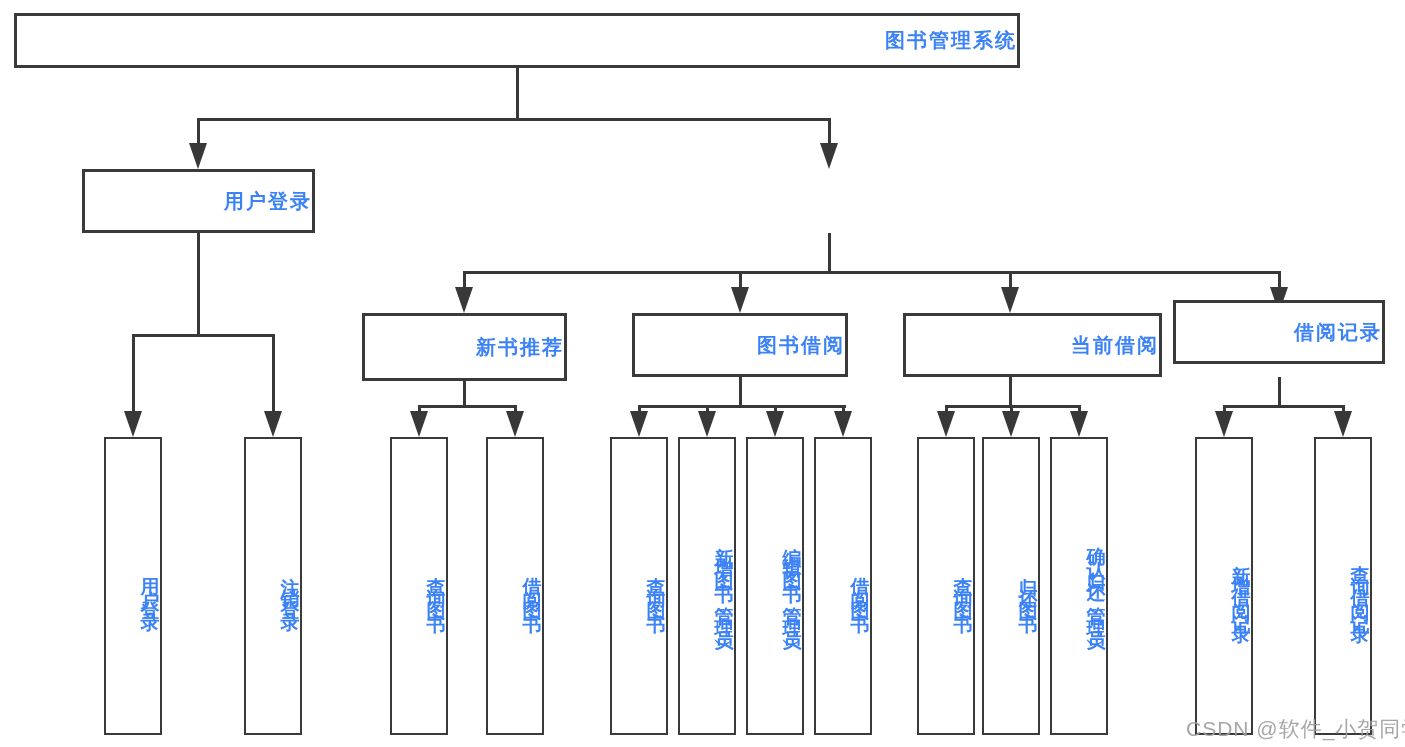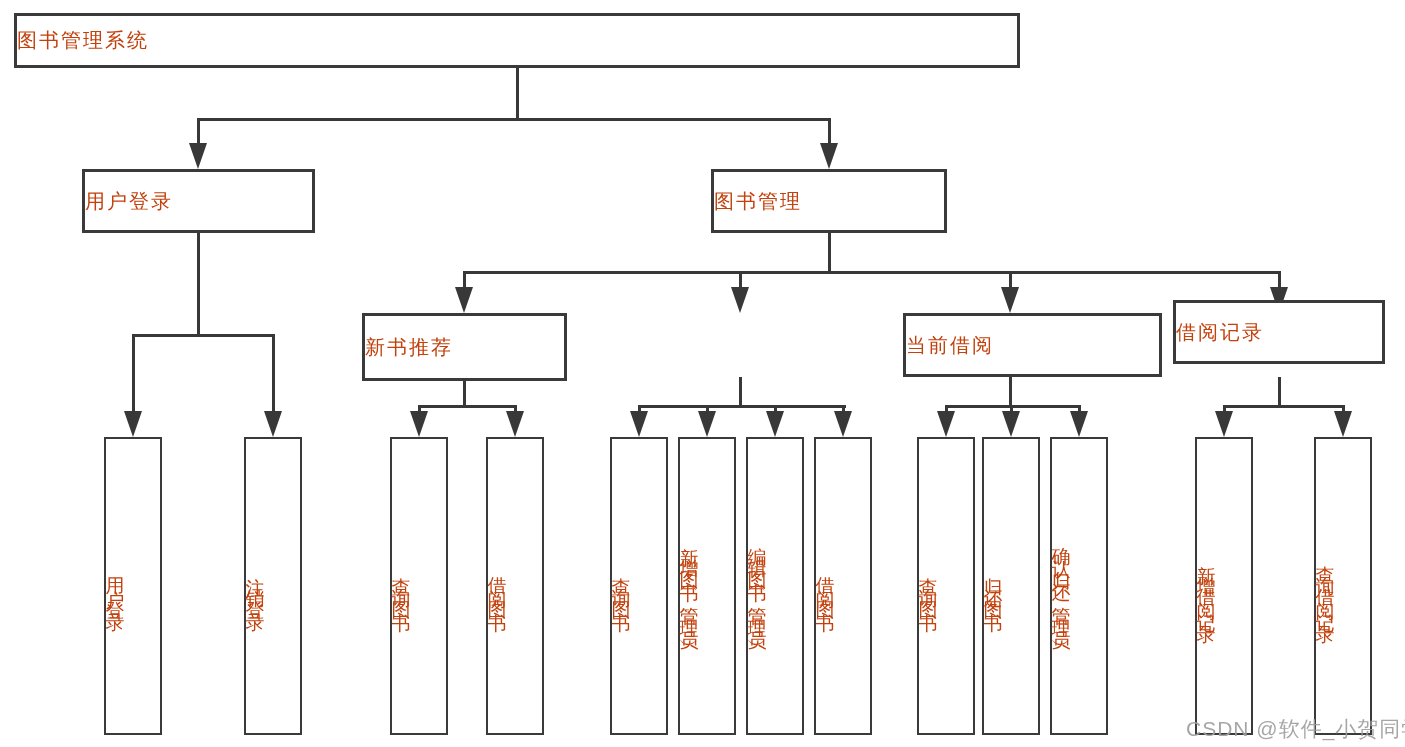--- a/index.html
+++ b/index.html
@@ -3,22 +3,23 @@
 <meta charset="utf-8">
 <style>
   html,body{margin:0;padding:0;background:#fff;}
   .stage{
     position:relative;width:1405px;height:747px;background:#ffffff;
     font-family:"Liberation Sans","DejaVu Sans",sans-serif;overflow:hidden;
   }
   
   .box{
     position:absolute;box-sizing:border-box;background:#ffffff;
-    border:3px solid #3a3a3a;display:flex;align-items:center;justify-content:flex-start;
-    color:#c2410c;
+    border:3px solid #3a3a3a;display:flex;align-items:center;justify-content:flex-end;
+    color:#3b82f6;
+    font-weight:bold;
   }
   .box .label{font-size:20px;letter-spacing:2px;white-space:nowrap;}
   .leaf{border-width:2.5px;width:58px;top:437px;height:298px;}
   .leaf .label{
     writing-mode:vertical-rl;text-orientation:upright;
     font-size:19px;letter-spacing:12px;line-height:1;white-space:nowrap;
   }
   
   .v,.h{position:absolute;background:#383838;}
   .v{width:3px;}
@@ -97,26 +98,26 @@
   <div class="v" style="left:1341.5px;top:407px;height:12px"></div>
   <div class="ar" style="left:1334px;top:411px"></div>
 
   <div class="box" style="left:14px;top:13px;width:1006px;height:55px">
     <span class="label">图书管理系统</span>
   </div>
 
   <div class="box" style="left:82px;top:169px;width:233px;height:64px">
     <span class="label">用户登录</span>
   </div>
-  <div class="box" style="left:711px;top:169px;width:236px;height:64px">
-    <span class="label">图书管理</span>
-  </div>
 
   <div class="box" style="left:362px;top:313px;width:205px;height:68px">
     <span class="label">新书推荐</span>
+  </div>
+  <div class="box" style="left:632px;top:313px;width:216px;height:64px">
+    <span class="label">图书借阅</span>
   </div>
   <div class="box" style="left:903px;top:313px;width:259px;height:64px">
     <span class="label">当前借阅</span>
   </div>
   <div class="box" style="left:1173px;top:300px;width:212px;height:64px">
     <span class="label">借阅记录</span>
   </div>
 
   <div class="box leaf" style="left:104px">
     <span class="label">用户登录</span>

